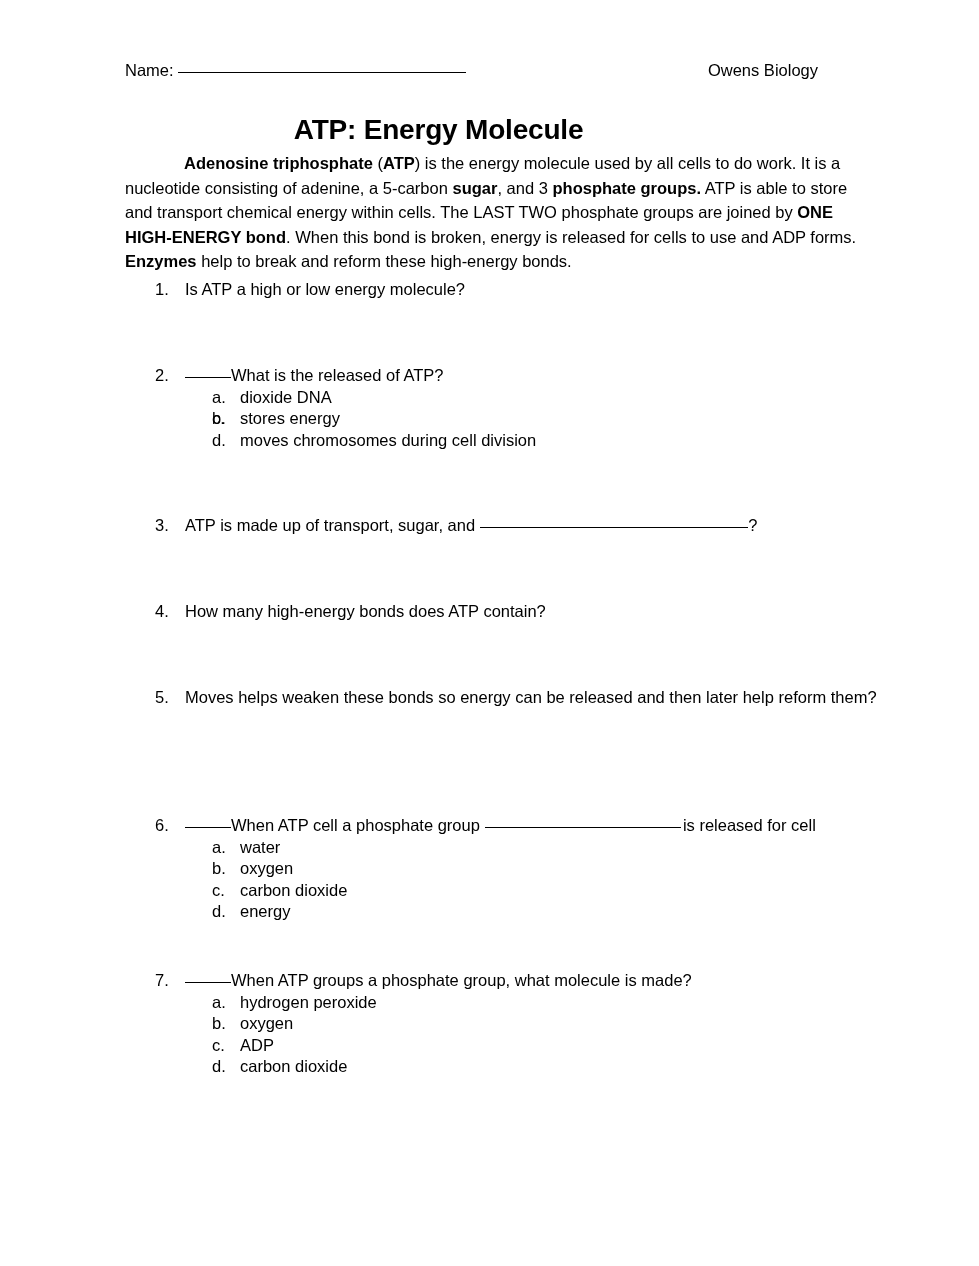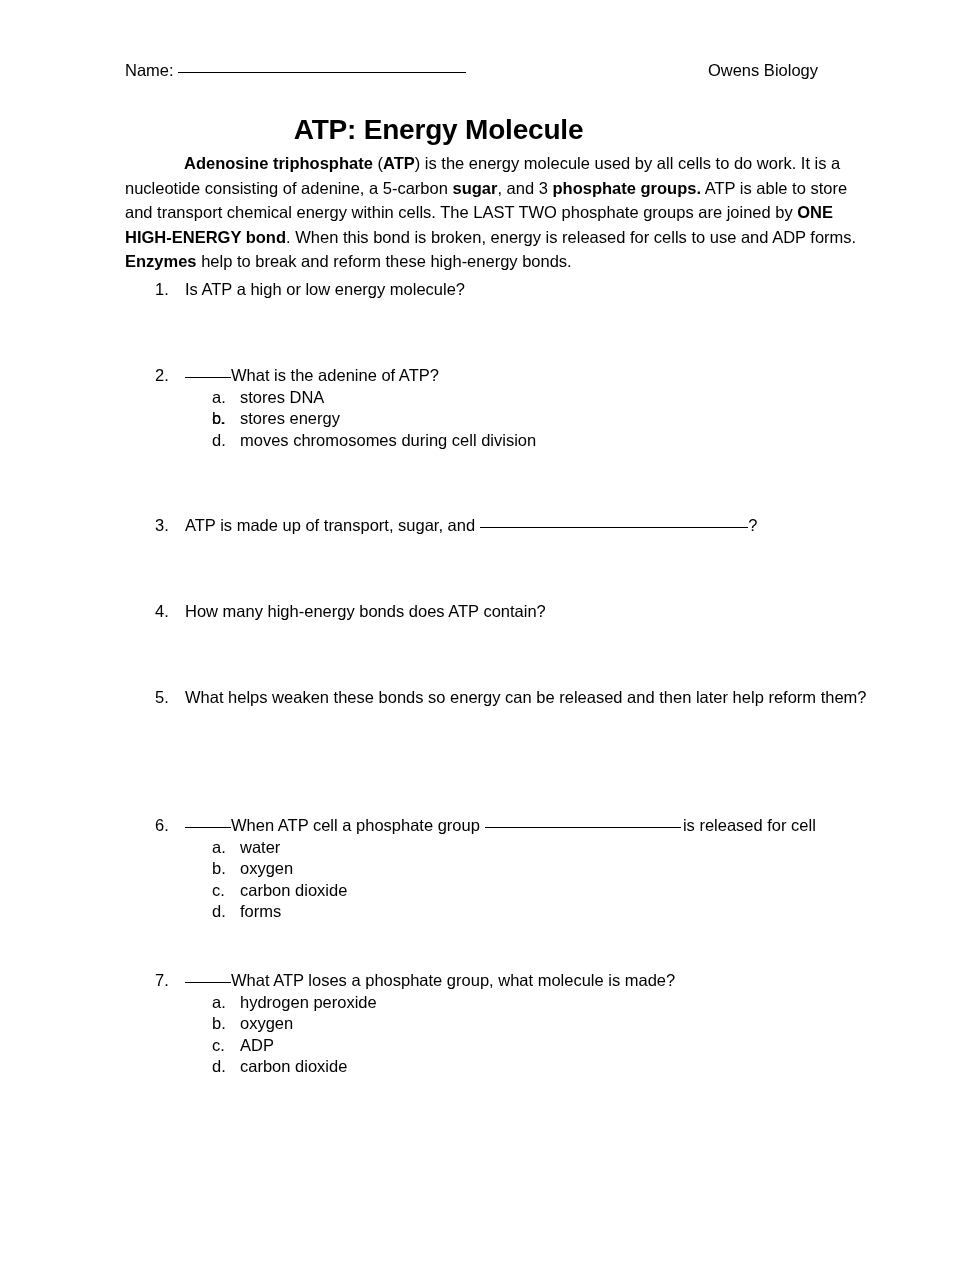--- a/index.html
+++ b/index.html
@@ -146,48 +146,48 @@
 
   <div class="doc-title">ATP: Energy Molecule</div>
 
   <div class="intro"><b>Adenosine triphosphate</b><span> (</span><b>ATP</b><span>) is the energy molecule used by all cells to do work.  It is a nucleotide consisting of adenine, a 5-carbon </span><b>sugar</b><span>, and 3 </span><b>phosphate groups.</b><span>  ATP is able to store and transport chemical energy within cells. The LAST TWO phosphate groups  are joined by </span><b>ONE HIGH-ENERGY bond</b><span>.  When this bond is broken, energy is released for cells to use and ADP forms. </span><b>Enzymes</b><span> help to break and reform these high-energy bonds.</span></div>
 
   <div id="questions-root">
       <div class="question" style="top: 279px;">
         <div class="q-line"><span class="q-num">1.</span><span>Is ATP a high or low energy molecule?</span></div>
       </div>
       <div class="question" style="top: 365px;">
-        <div class="q-line"><span class="q-num">2.</span><span class="q-blank-lead"></span><span>What is the adenine of ATP?</span></div>
+        <div class="q-line"><span class="q-num">2.</span><span class="q-blank-lead"></span><span>What is the released of ATP?</span></div>
         <div class="options">
-          <div class="option"><span class="opt-letter">a.</span><span>stores DNA</span></div>
+          <div class="option"><span class="opt-letter">a.</span><span>dioxide DNA</span></div>
           <div class="option"><span class="opt-letter">b.</span></div>
           <div class="option"><span class="opt-letter">c.</span><span>stores energy</span></div>
           <div class="option"><span class="opt-letter">d.</span><span>moves chromosomes during cell division</span></div>
         </div>
       </div>
       <div class="question" style="top: 515px;">
         <div class="q-line"><span class="q-num">3.</span><span>ATP is made up of transport, sugar, and</span><span class="q-blank-inline blank-w3"></span><span>?</span></div>
       </div>
       <div class="question" style="top: 601px;">
         <div class="q-line"><span class="q-num">4.</span><span>How many high-energy bonds does ATP contain?</span></div>
       </div>
       <div class="question" style="top: 687px;">
-        <div class="q-line"><span class="q-num">5.</span><span>What helps weaken these bonds so energy can be released and then later help reform them?</span></div>
+        <div class="q-line"><span class="q-num">5.</span><span>Moves helps weaken these bonds so energy can be released and then later help reform them?</span></div>
       </div>
       <div class="question" style="top: 815px;">
         <div class="q-line"><span class="q-num">6.</span><span class="q-blank-lead"></span><span>When ATP cell a phosphate group</span><span class="q-blank-inline blank-w6"></span><span>is released for cell</span></div>
         <div class="options">
           <div class="option"><span class="opt-letter">a.</span><span>water</span></div>
           <div class="option"><span class="opt-letter">b.</span><span>oxygen</span></div>
           <div class="option"><span class="opt-letter">c.</span><span>carbon dioxide</span></div>
-          <div class="option"><span class="opt-letter">d.</span><span>forms</span></div>
+          <div class="option"><span class="opt-letter">d.</span><span>energy</span></div>
         </div>
       </div>
       <div class="question" style="top: 970px;">
-        <div class="q-line"><span class="q-num">7.</span><span class="q-blank-lead"></span><span>What ATP loses a phosphate group, what molecule is made?</span></div>
+        <div class="q-line"><span class="q-num">7.</span><span class="q-blank-lead"></span><span>When ATP groups a phosphate group, what molecule is made?</span></div>
         <div class="options">
           <div class="option"><span class="opt-letter">a.</span><span>hydrogen peroxide</span></div>
           <div class="option"><span class="opt-letter">b.</span><span>oxygen</span></div>
           <div class="option"><span class="opt-letter">c.</span><span>ADP</span></div>
           <div class="option"><span class="opt-letter">d.</span><span>carbon dioxide</span></div>
         </div>
       </div>
     </div>
 
 </div>

